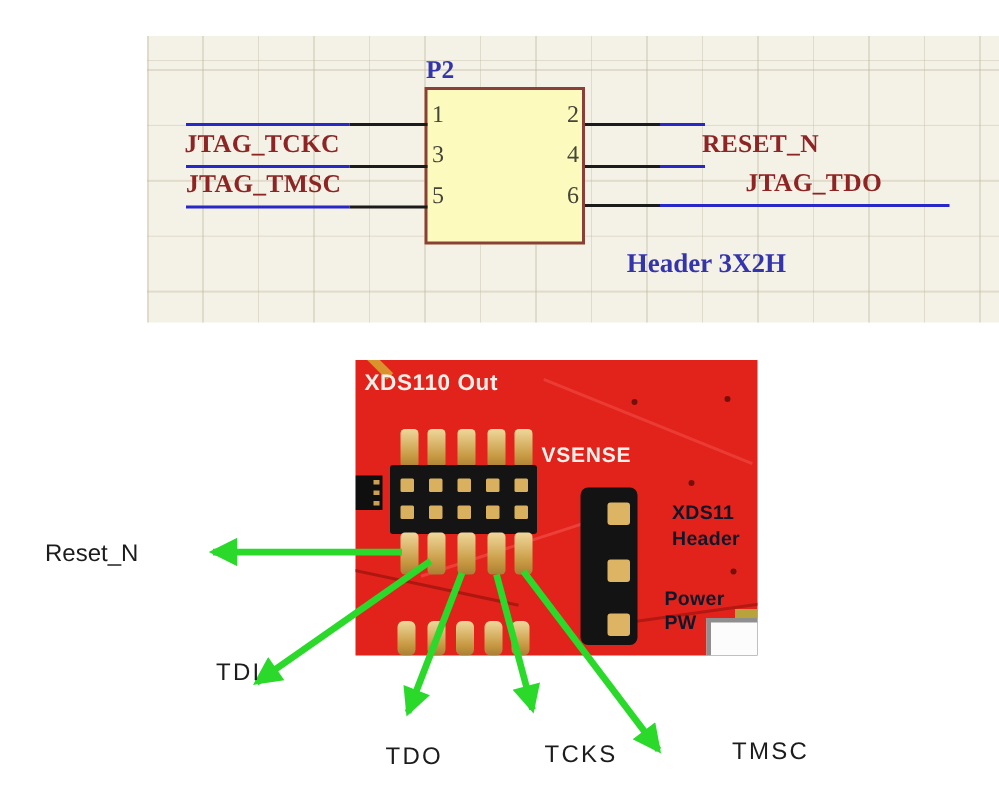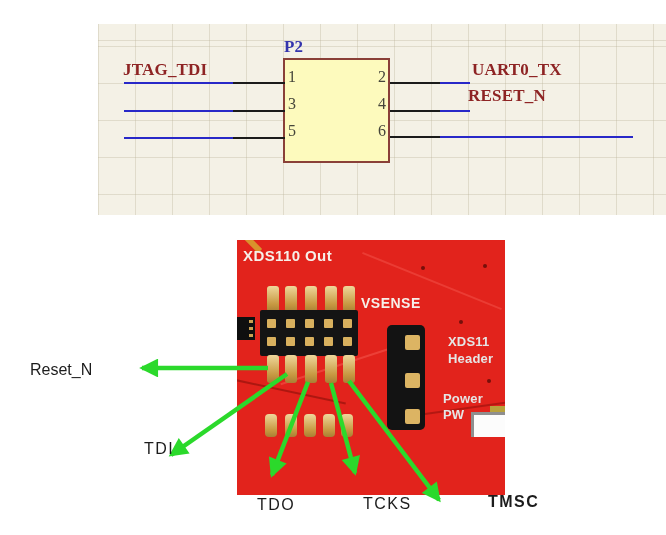--- a/index.html
+++ b/index.html
@@ -48,32 +48,32 @@
   .wr2b{left:342px;top:86px;width:30px;}
   .wr3k{left:292px;top:112px;width:50px;}
   .wr3b{left:342px;top:112px;width:193px;}
   .pinnum{font-family:"Liberation Serif",serif;font-size:16px;color:#45453a;line-height:18px;}
   .p1{left:190px;top:44px;} .p3{left:190px;top:71px;} .p5{left:190px;top:98px;}
   .pR{width:30px;text-align:right;left:258px;}
   .p2{top:44px;} .p4{top:71px;} .p6{top:98px;}
 
   
   .photo{
-    position:absolute;left:237px;top:240px;width:268px;height:255px;
+    position:absolute;left:237px;top:240px;width:268px;height:197px;
     background:#e2231c;overflow:hidden;
   }
   .photo *{position:absolute;}
   .t1{left:-6px;top:-4px;width:34px;height:6px;background:#d9922c;transform:rotate(45deg);}
   .t2{left:40px;top:120px;width:150px;height:2px;transform:rotate(-18deg);background:rgba(255,120,110,0.35);}
   .t3{left:120px;top:40px;width:150px;height:2px;transform:rotate(22deg);background:rgba(255,120,110,0.30);}
   .t4{left:-10px;top:150px;width:120px;height:2px;transform:rotate(12deg);background:rgba(160,20,14,0.8);}
   .t5{left:150px;top:170px;width:120px;height:2px;transform:rotate(-8deg);background:rgba(160,20,14,0.7);}
   .board-title{left:6px;top:7px;color:#f6efe9;font-weight:700;font-size:15px;letter-spacing:0.4px;white-space:nowrap;}
   .vsense{left:124px;top:55px;color:#f6efe9;font-weight:700;font-size:14px;letter-spacing:0.5px;}
-  .edge-txt{color:#e5e5e5;font-weight:700;font-size:13px;white-space:nowrap;letter-spacing:0.2px;}
+  .edge-txt{color:#0f172a;font-weight:700;font-size:13px;white-space:nowrap;letter-spacing:0.2px;}
   .e0{left:211px;top:94px;} .e1{left:211px;top:111px;}
   .e2{left:206px;top:151px;} .e3{left:206px;top:167px;}
   .pin{width:12px;background:linear-gradient(to bottom,#efd79b,#c79942 70%,#a97f34);border-radius:3px;}
   .pt{top:46px;height:26px;}
   .pb{top:115px;height:28px;}
   .pp{top:174px;height:23px;border-radius:4px;}
   .px1{left:30px;} .px2{left:48px;} .px3{left:68px;} .px4{left:88px;} .px5{left:106px;}
   .qx1{left:28px;} .qx2{left:48px;} .qx3{left:67px;} .qx4{left:86px;} .qx5{left:104px;}
   .hdr-block{left:23px;top:70px;width:98px;height:46px;background:#141414;border-radius:2px;
     display:grid;grid-template-columns:repeat(5,9px);grid-template-rows:repeat(2,9px);
@@ -92,21 +92,21 @@
   .olive-strip{left:253px;top:166px;width:15px;height:6px;background:#b8a23c;}
 
   
   .arrows{position:absolute;left:0;top:0;width:666px;height:535px;pointer-events:none;}
   .ann{position:absolute;color:#1c1c1c;font-size:16px;white-space:nowrap;}
   .caps{letter-spacing:1.5px;margin-left:31px;}
   .a-reset{left:30px;top:361px;}
   .a-tdi{left:113px;top:440px;}
   .a-tdo{left:226px;top:496px;}
   .a-tcks{left:332px;top:495px;}
-  .a-tmsc{left:457px;top:493px;font-weight:bold;}
+  .a-tmsc{left:457px;top:493px;}
 </style>
 </head>
 <body>
 
 <div>
 
   <section class="schematic">
     <div class="ref-des">P2</div>
     <div class="part-box"></div>
 
@@ -116,31 +116,33 @@
     <div class="wire blk  wl2k"></div>
     <div class="wire blue wl3b"></div>
     <div class="wire blk  wl3k"></div>
     <div class="wire blk  wr1k"></div>
     <div class="wire blue wr1b"></div>
     <div class="wire blk  wr2k"></div>
     <div class="wire blue wr2b"></div>
     <div class="wire blk  wr3k"></div>
     <div class="wire blue wr3b"></div>
 
-    <div class="net n-l1">JTAG_TDI</div>
-    <div class="net n-r1">UART0_TX</div>
+    <div class="net n-l2">JTAG_TCKC</div>
+    <div class="net n-l3">JTAG_TMSC</div>
     <div class="net n-r2">RESET_N</div>
+    <div class="net n-r3">JTAG_TDO</div>
 
     <div class="pinnum p1">1</div>
     <div class="pinnum p3">3</div>
     <div class="pinnum p5">5</div>
     <div class="pinnum pR p2">2</div>
     <div class="pinnum pR p4">4</div>
     <div class="pinnum pR p6">6</div>
 
+    <div class="fp">Header 3X2H</div>
   </section>
 
   <section class="photo">
     <div class="t1"></div>
     <div class="t2"></div>
     <div class="t3"></div>
     <div class="t4"></div>
     <div class="t5"></div>
     <div class="via v1"></div>
     <div class="via v2"></div>

